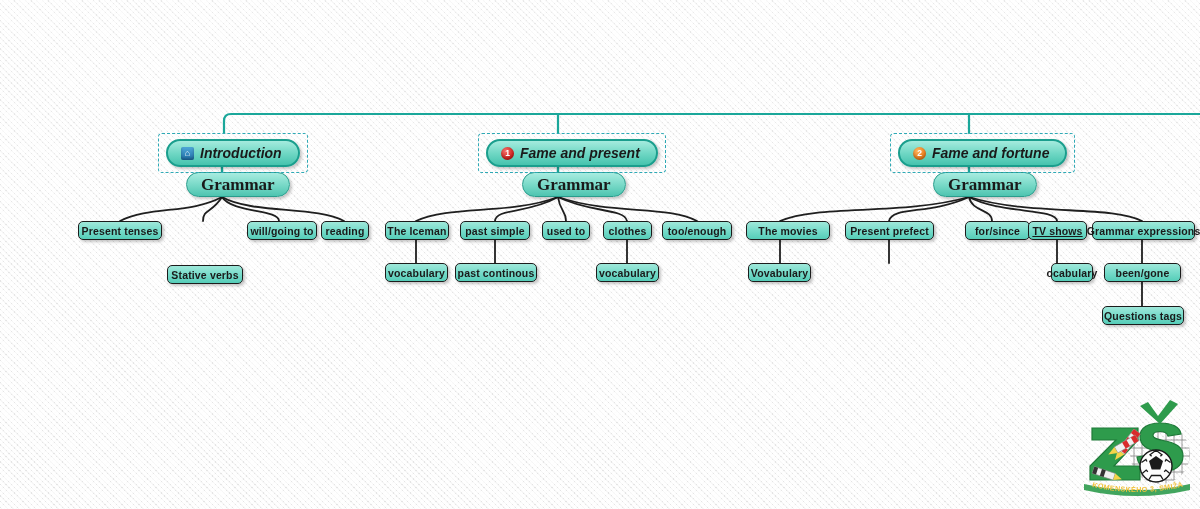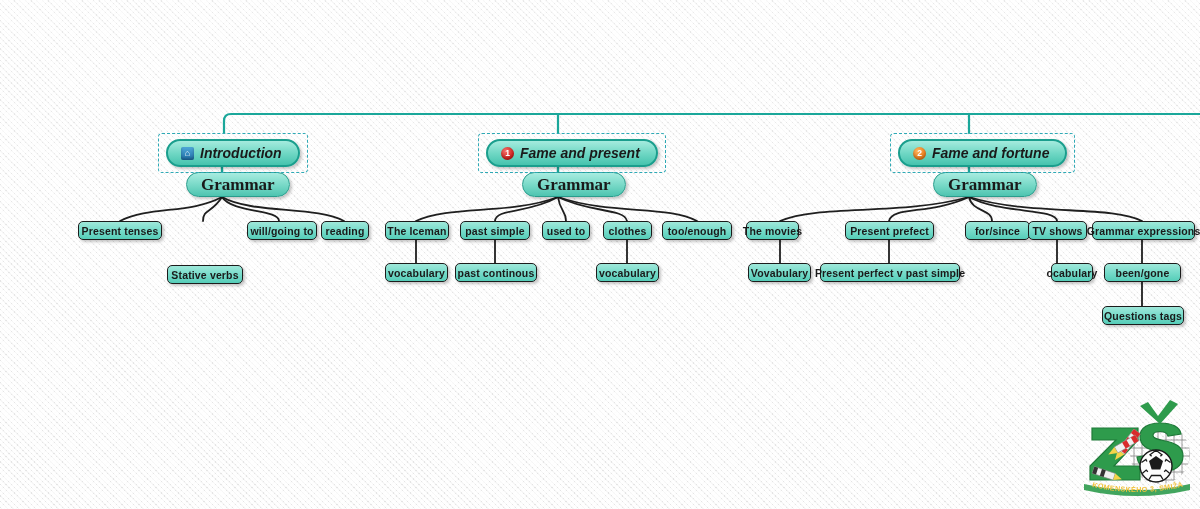--- a/index.html
+++ b/index.html
@@ -165,28 +165,27 @@
   <div class="node leaf" style="left:385px; top:221px; width:64px;">The Iceman</div>
   <div class="node leaf" style="left:460px; top:221px; width:70px;">past simple</div>
   <div class="node leaf" style="left:542px; top:221px; width:48px;">used to</div>
   <div class="node leaf" style="left:603px; top:221px; width:49px;">clothes</div>
   <div class="node leaf" style="left:662px; top:221px; width:70px;">too/enough</div>
 
   <div class="node leaf" style="left:385px; top:263px; width:63px;">vocabulary</div>
   <div class="node leaf" style="left:455px; top:263px; width:82px;">past continous</div>
   <div class="node leaf" style="left:596px; top:263px; width:63px;">vocabulary</div>
 
-  <div class="node leaf" style="left:746px;  top:221px; width:53px;">The movies</div>
+  <div class="node leaf" style="left:746px;  top:221px; width:84px;">The movies</div>
   <div class="node leaf" style="left:845px;  top:221px; width:89px;">Present prefect</div>
   <div class="node leaf" style="left:965px;  top:221px; width:65px;">for/since</div>
-  <div class="node leaf" style="left:1028px; top:221px; width:59px;">TV shows</div>
+  <div class="node leaf" style="left:1028px; top:221px; width:59px;text-decoration:underline;">TV shows</div>
   <div class="node leaf" style="left:1092px; top:221px; width:103px;">Grammar expressions</div>
 
   <div class="node leaf" style="left:748px;  top:263px; width:63px;">Vovabulary</div>
-  <div class="node leaf" style="left:820px;  top:263px; width:140px;">Present perfect v past simple</div>
   <div class="node leaf" style="left:1051px; top:263px; width:42px;">ocabulary</div>
   <div class="node leaf" style="left:1104px; top:263px; width:77px;">been/gone</div>
   <div class="node leaf" style="left:1102px; top:306px; width:82px;">Questions tags</div>
 
   <svg id="logo" viewBox="0 0 118 108">
     <defs>
       <clipPath id="netclip">
           <circle cx="82" cy="62" r="30"></circle>
         </clipPath>
     </defs>

